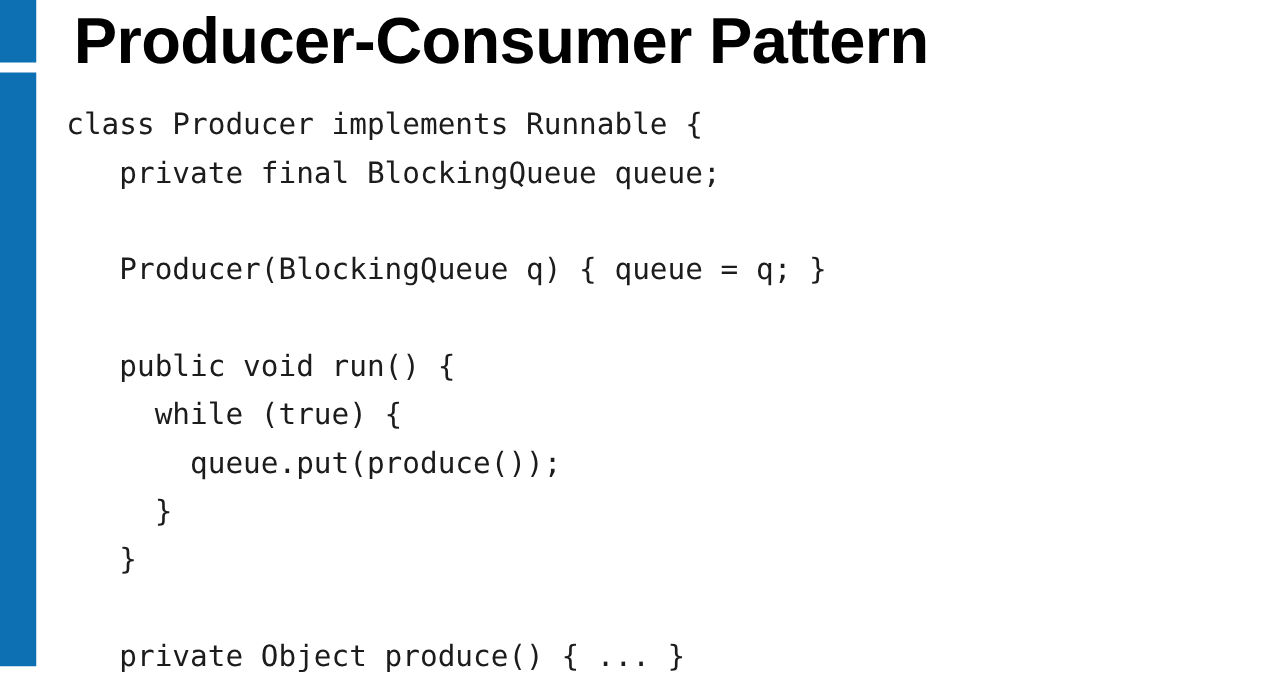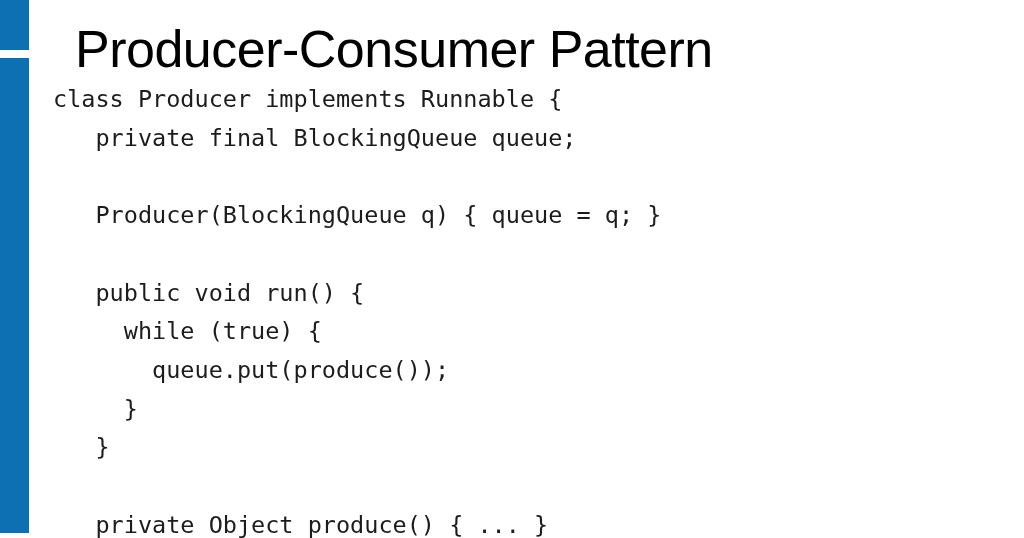--- a/index.html
+++ b/index.html
@@ -17,23 +17,23 @@
     width: 29px; height: 50px;
   }
   .accent-bar {
     position: absolute;
     left: 0; top: 58px;
     width: 29px; height: 475px;
   }
   .slide-title {
     position: absolute;
     left: 59px; top: 2px;
-    margin: 16px;
+    margin: 0;
     font-size: 52px;
-    font-weight: 400;
+    font-weight: 700;
     line-height: 62px;
     letter-spacing: -0.5px;
     color: #000000;
     white-space: nowrap;
   }
   .code-block {
     position: absolute;
     left: 53px; top: 80px;
     margin: 0;
     font-family: "DejaVu Sans Mono", monospace;

